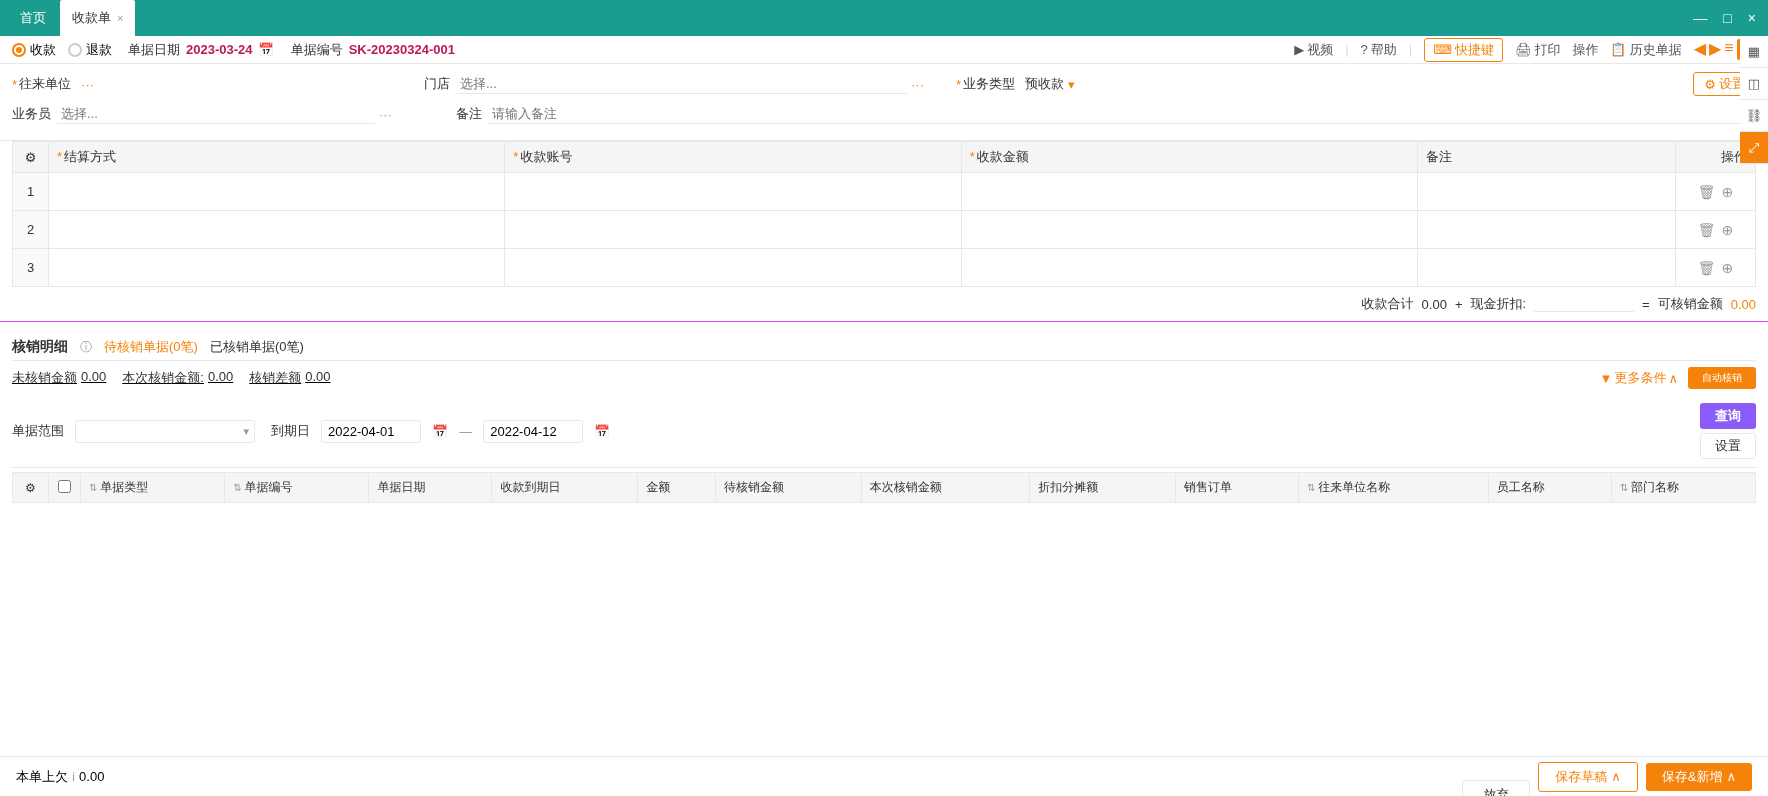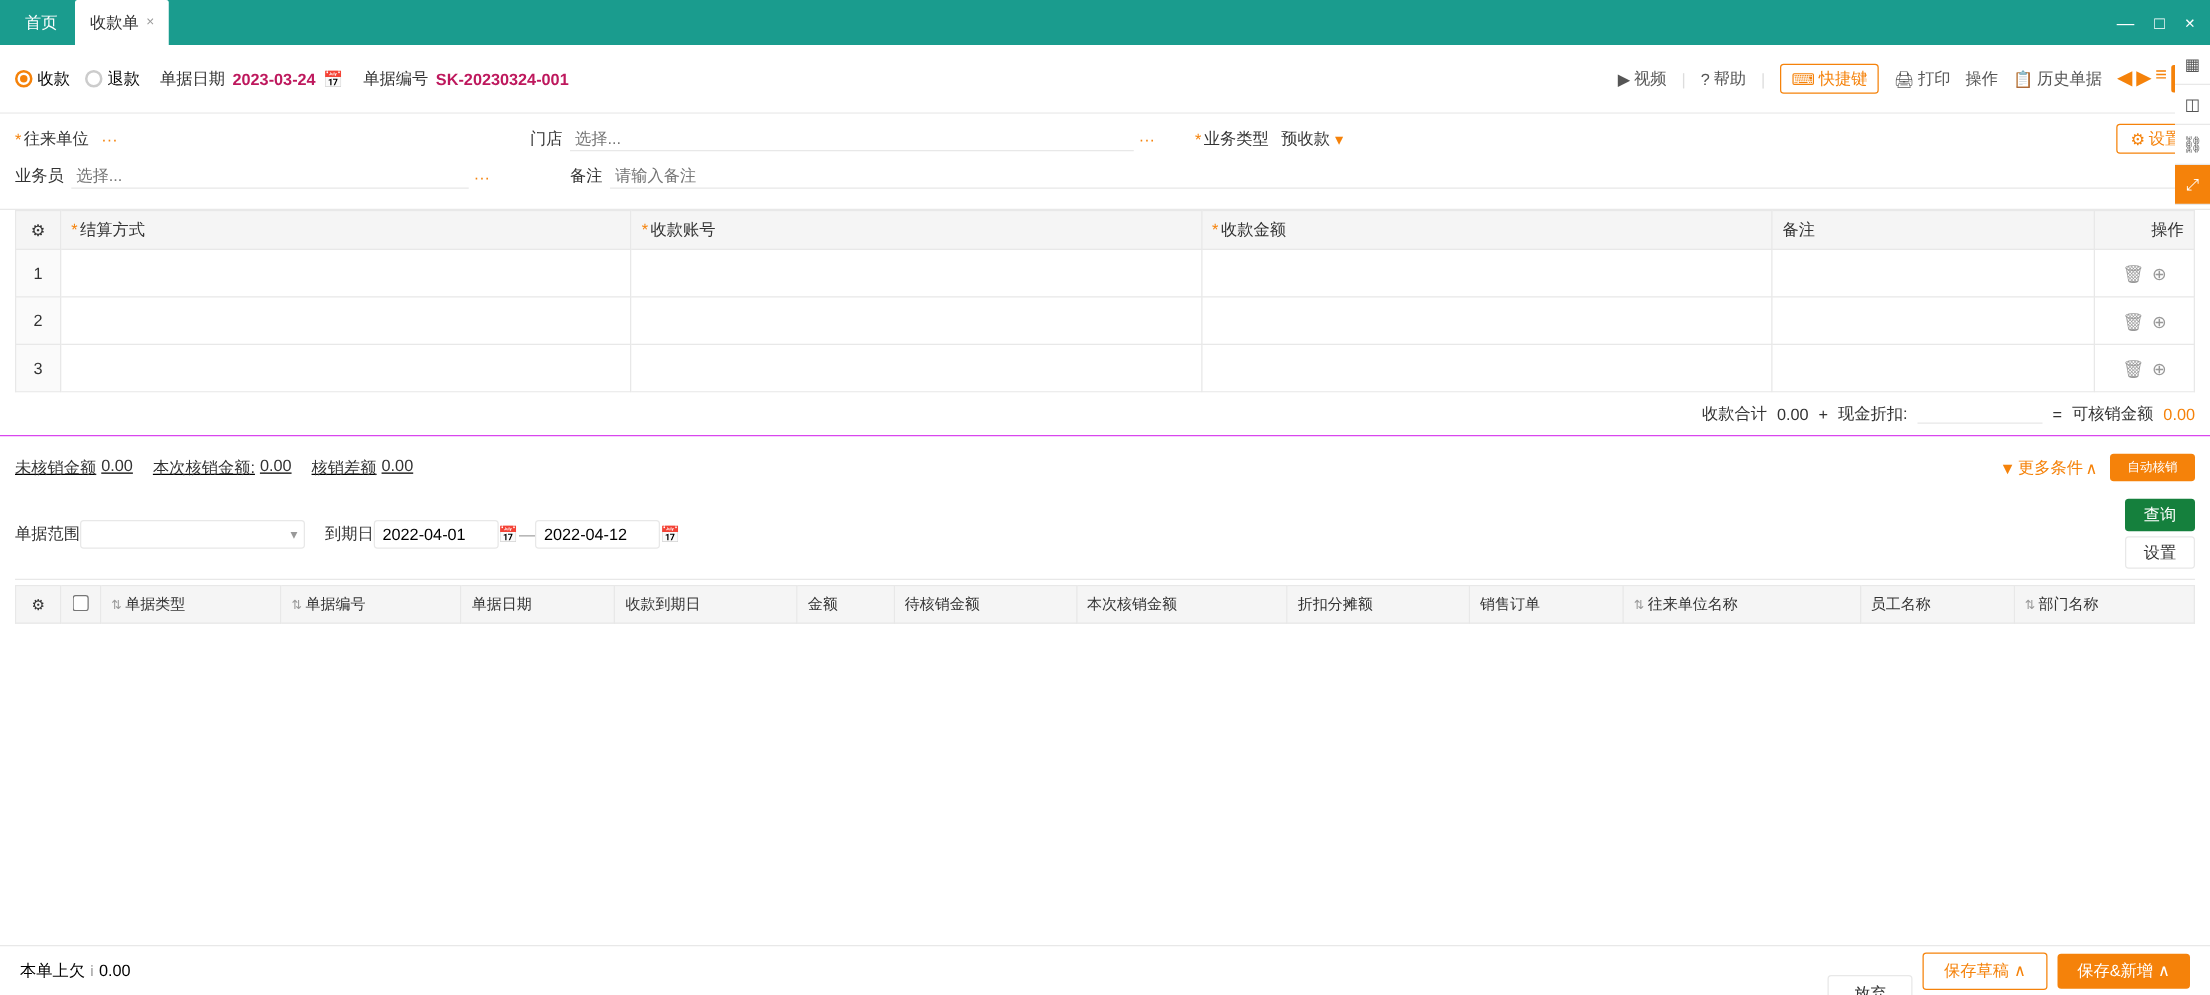--- a/index.html
+++ b/index.html
@@ -60,21 +60,21 @@
       position: relative;
     }
 
     
     .toolbar {
       display: flex;
       align-items: center;
       padding: 6px 12px;
       border-bottom: 1px solid #e8e8e8;
       background: #fff;
-      height: 55px;
+      height: 28px;
     }
     .toolbar .radio-group {
       display: flex;
       align-items: center;
       gap: 12px;
       margin-right: 16px;
     }
     .radio-item {
       display: flex;
       align-items: center;
@@ -318,21 +318,21 @@
     .filter-row {
       display: flex;
       align-items: center;
       padding: 8px 0;
       gap: 16px;
       border-bottom: 1px solid #e8e8e8;
     }
     .filter-field {
       display: flex;
       align-items: center;
-      gap: 0;
+      gap: 11px;
     }
     .filter-field .f-label { color: #333; white-space: nowrap; }
     .filter-select {
       border: 1px solid #e8e8e8;
       border-radius: 3px;
       padding: 3px 24px 3px 8px;
       outline: none;
       font-size: 13px;
       background: #fff;
       position: relative;
@@ -360,27 +360,28 @@
       font-size: 13px;
       width: 100px;
     }
     .date-icon-btn {
       color: #999;
       cursor: pointer;
       font-size: 13px;
     }
     .filter-separator { color: #999; }
     .query-btn {
-      background: #15803d;
+      background: #8b5cf6;
       color: #fff;
       border: none;
       border-radius: 3px;
       padding: 4px 4px;
       cursor: pointer;
       font-size: 13px;
+      font-weight: bold;
     }
     .setting-btn {
       border: 1px solid #e8e8e8;
       background: #fff;
       border-radius: 3px;
       padding: 3px 14px;
       cursor: pointer;
       font-size: 13px;
       color: #333;
     }
@@ -686,20 +687,26 @@
     <span class="sum-value">0.00</span>
     <span class="sum-label">+</span>
     <span class="sum-label">现金折扣:</span>
     <input class="sum-input" style="border-top: none; border-right: none; border-left: none; border-image: initial; border-bottom: 1px solid rgb(232, 232, 232); outline: none; width: 100px; font-size: 13px;">
     <span class="sum-label">=</span>
     <span class="sum-label">可核销金额</span>
     <span class="sum-orange">0.00</span>
   </div>
 
   <div class="hexiao-section">
+    <div class="hexiao-header">
+      <span class="hexiao-title">核销明细</span>
+      <span class="info-icon">ⓘ</span>
+      <span class="hexiao-tab">待核销单据(0笔)</span>
+      <span class="hexiao-tab normal">已核销单据(0笔)</span>
+    </div>
     <div class="hexiao-stats">
       <div class="stat-item">
         <span class="stat-label">未核销金额</span>
         <span class="stat-value">0.00</span>
       </div>
       <div class="stat-item">
         <span class="stat-label">本次核销金额:</span>
         <span class="stat-value">0.00</span>
       </div>
       <div class="stat-item">

